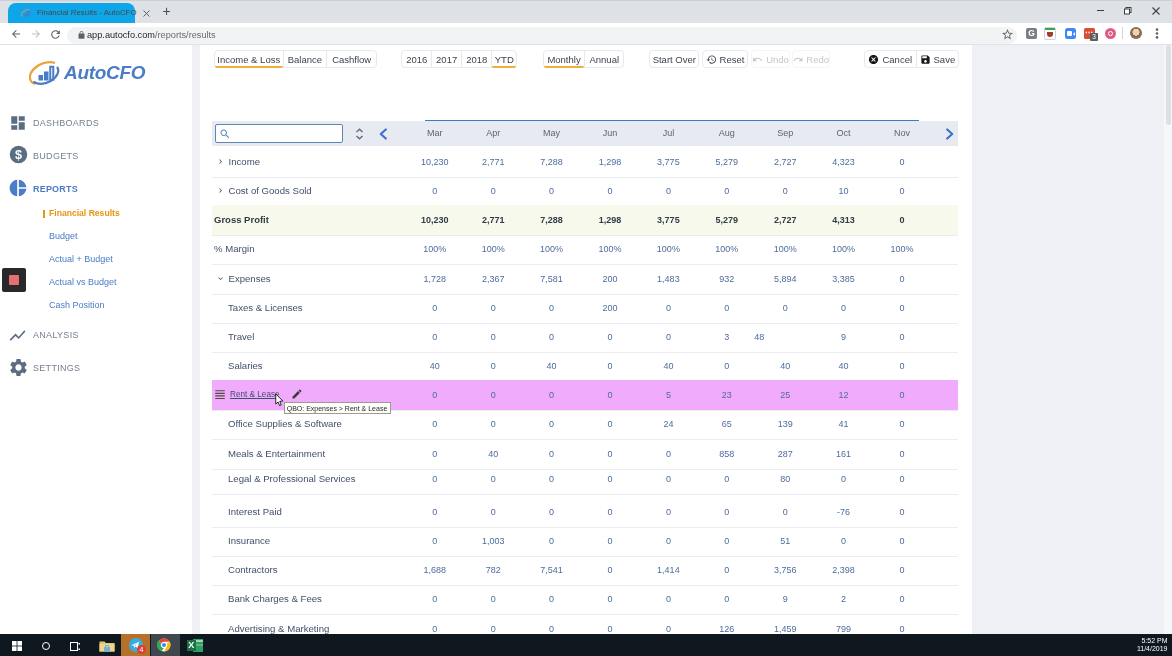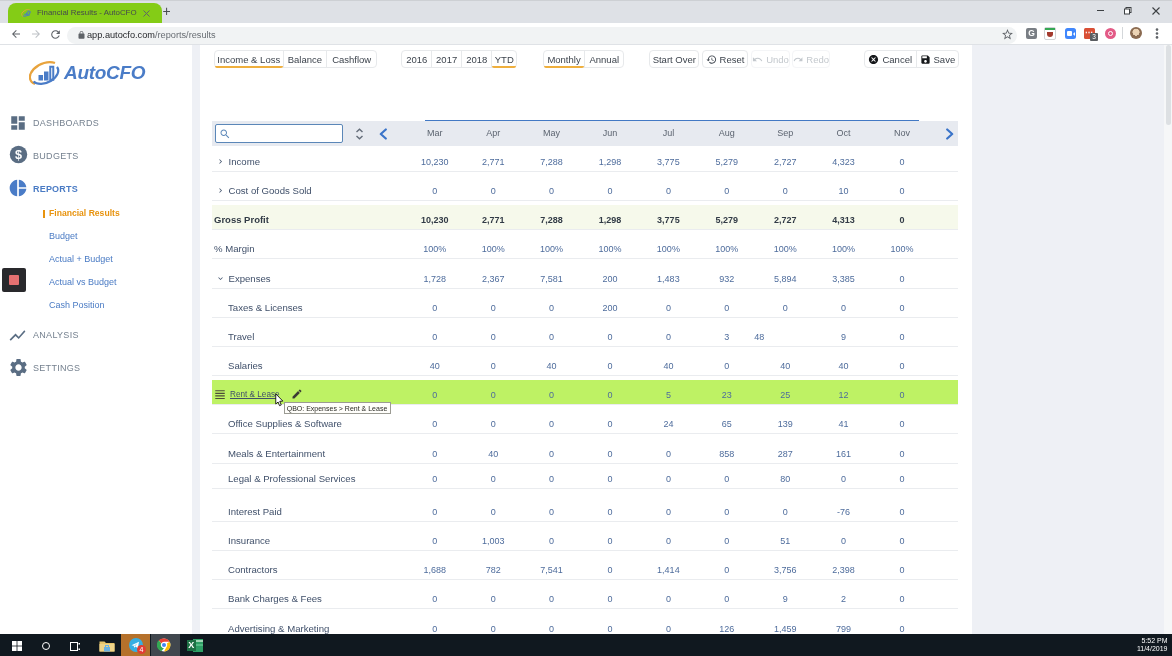--- a/index.html
+++ b/index.html
@@ -1,35 +1,35 @@
 <!DOCTYPE html>
 <html><head><meta charset="utf-8"><style>
 html,body{margin:0;padding:0}
 body{width:1172px;height:656px;overflow:hidden;font-family:"Liberation Sans",sans-serif;background:#eef0f5;position:relative}
 .abs{position:absolute}
 #tabstrip{position:absolute;left:0;top:0;width:1172px;height:23px;background:#dee1e6}
 #tabstrip .frame{position:absolute;left:0;top:0;width:100%;height:1px;background:#cdd0d4}
-#tab{position:absolute;left:8px;top:3px;width:154px;height:20px;background:#84cc16;border-radius:8px 8px 0 0}
+#tab{position:absolute;left:8px;top:3px;width:127px;height:20px;background:#0ea5e9;border-radius:8px 8px 0 0}
 #tab .title{position:absolute;left:29px;top:5px;font-size:7.9px;color:#45494e;white-space:nowrap;letter-spacing:0}
 #newtab{position:absolute;left:159px;top:4px;width:15px;height:15px;color:#4a4d52;font-size:14px;line-height:15px;text-align:center;font-weight:300}
 #toolbar{position:absolute;left:0;top:23px;width:1172px;height:22px;background:#fff;border-bottom:1px solid #dfe2e6;box-sizing:border-box}
 #omnibox{position:absolute;left:67px;top:26.5px;width:950px;height:17px;background:#f1f3f4;border-radius:8.5px}
 #url{position:absolute;left:87px;top:30px;font-size:9.2px;color:#27292d}
 #url .path{color:#696e74}
 #sidebar{position:absolute;left:0;top:45px;width:192px;height:590px;background:#fff}
 .navitem{position:absolute;left:33px;font-size:9px;letter-spacing:0.3px;color:#75818f;white-space:nowrap}
 .navsub{position:absolute;left:49px;font-size:9px;color:#4a7bc4;white-space:nowrap}
 #card{position:absolute;left:200px;top:45px;width:772px;height:589px;background:#fff}
 .seg{position:absolute;top:5px;height:18px;background:#fff;border:1px solid #e7e9eb;border-radius:4px;box-sizing:border-box;display:flex;align-items:center}
 .seg .s{position:relative;height:100%;display:flex;align-items:center;justify-content:center;font-size:9.5px;color:#3d444d;white-space:nowrap}
 .seg .s + .s{border-left:1px solid #e7e9eb}
 .seg .on:after{content:"";position:absolute;left:0;right:0;bottom:-1px;height:2.5px;background:#efaf3d;border-radius:0 0 3px 3px}
 .hrow{position:absolute;left:12px;top:76px;width:746px;height:25.3px;background:#e7eaf0}
 .mon{position:absolute;top:83px;width:58.4px;text-align:center;font-size:9px;color:#5c6470}
-.row{position:absolute;left:12px;width:746px;height:25px;border-bottom:1px solid #eaecef;box-sizing:border-box}
+.row{position:absolute;left:12px;width:746px;height:31px;border-bottom:1px solid #eaecef;box-sizing:border-box}
 .row .lab{position:absolute;top:9px;font-size:9.6px;color:#40506a;white-space:nowrap}
 .row .v{position:absolute;top:10px;width:58.4px;text-align:center;font-size:9px;color:#4e6c9c}
 #taskbar{position:absolute;left:0;top:634px;width:1172px;height:22px;background:#10181f}
 #clock{position:absolute;right:4.5px;top:2.5px;text-align:right;color:#fff;font-size:7px;line-height:8.6px}
 </style></head><body>
 <div id="tabstrip">
  <div class="frame"></div>
  <div id="tab">
   <svg class="abs" style="left:13px;top:4.5px" width="11" height="11" viewBox="0 0 64 60">
     <path d="M13 48 A27 17 -24 0 1 51 9" fill="none" stroke="#e8a33d" stroke-width="5"></path>
@@ -294,21 +294,21 @@
 <div class="v" style="left:193.6px">40</div>
 <div class="v" style="left:252.0px">0</div>
 <div class="v" style="left:310.4px">40</div>
 <div class="v" style="left:368.8px">0</div>
 <div class="v" style="left:427.2px">40</div>
 <div class="v" style="left:485.6px">0</div>
 <div class="v" style="left:544.0px">40</div>
 <div class="v" style="left:602.4px">40</div>
 <div class="v" style="left:660.8px">0</div>
 </div>
-<div class="row" style="top:335.2px;background:#bef264">
+<div class="row" style="top:335.2px;background:#f0abfc">
 <svg class="abs" style="left:1.5px;top:10px" width="12" height="9.5" viewBox="0 0 24 20">
         <path d="M2 1.5h20M2 7h20M2 12.5h20M2 18h20" stroke="#4c4c38" stroke-width="2.4"></path>
       </svg>
 <div class="lab" style="left:18px;top:10px;font-size:8.2px;text-decoration:underline">Rent &amp; Lease</div>
 <svg class="abs" style="left:79px;top:8px" width="12" height="12" viewBox="0 0 24 24">
         <path d="M3 17.25V21h3.75L17.81 9.94l-3.75-3.75L3 17.25zM20.71 7.04c.39-.39.39-1.02 0-1.41l-2.34-2.34c-.39-.39-1.02-.39-1.41 0l-1.83 1.83 3.75 3.75 1.41-1.83z" fill="#3c3c34"></path>
       </svg>
 <div class="v" style="left:193.6px">0</div>
 <div class="v" style="left:252.0px">0</div>
 <div class="v" style="left:310.4px">0</div>

